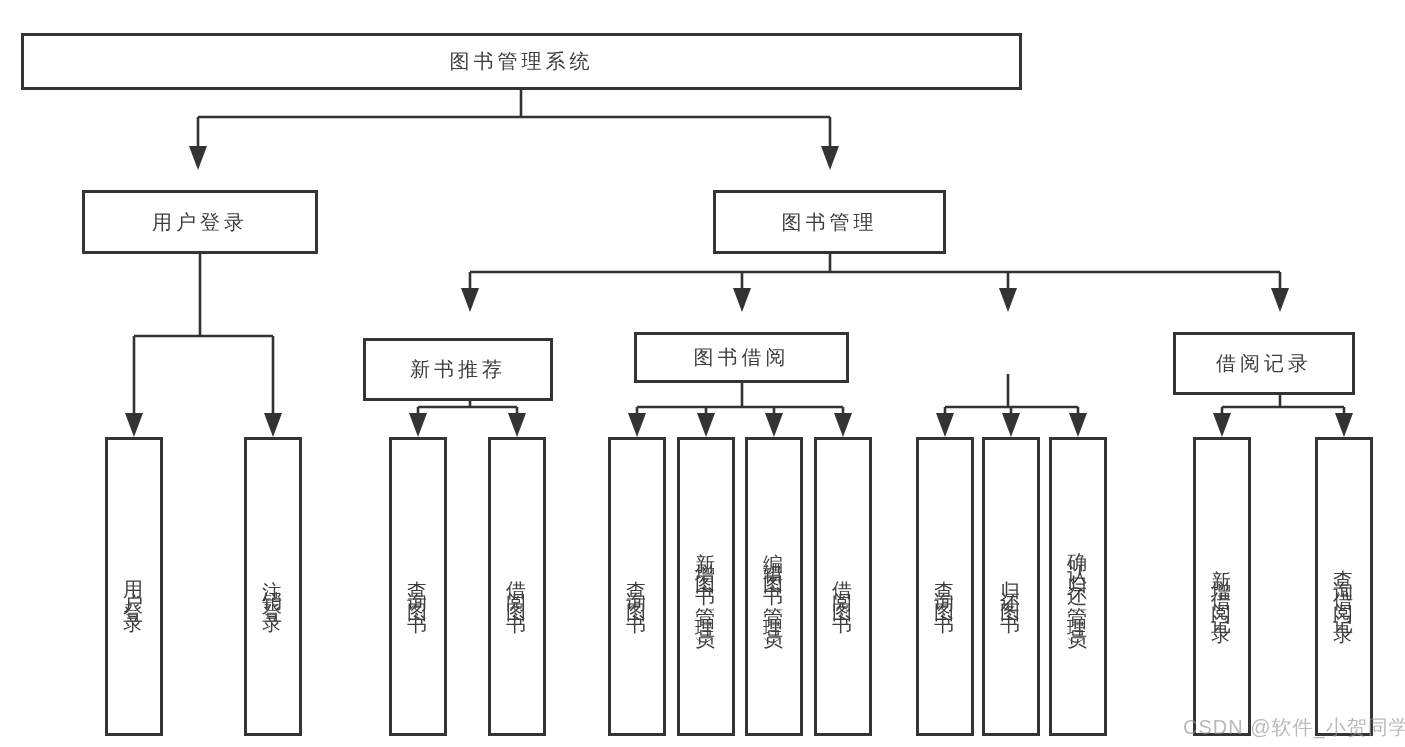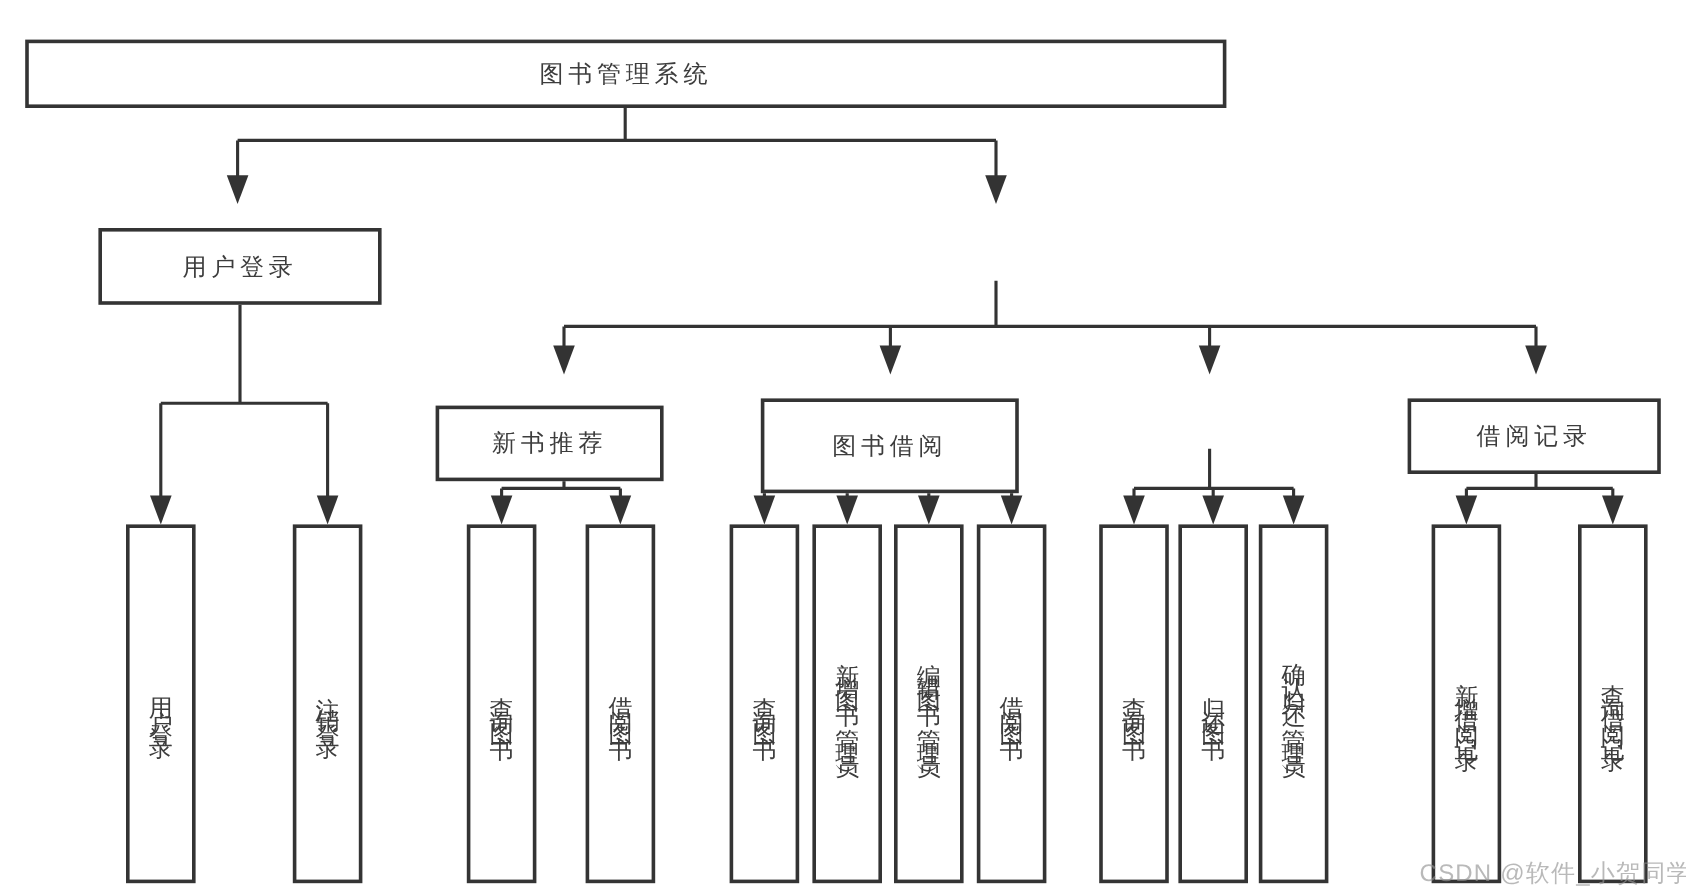--- a/index.html
+++ b/index.html
@@ -85,28 +85,31 @@
     </g>
   </svg>
 
   <div class="node hbox" style="left:21px;top:13px;width:1001px;height:57px;">
     <span>图书管理系统</span>
   </div>
 
   <div class="node hbox" style="left:82px;top:170px;width:236px;height:64px;">
     <span>用户登录</span>
   </div>
+  <div class="node hbox" style="left:713px;top:170px;width:233px;height:64px;">
+    <span>图书管理</span>
+  </div>
 
   <div class="node hbox" style="left:363px;top:318px;width:190px;height:63px;font-family:Liberation Serif, serif;">
     <span>新书推荐</span>
   </div>
-  <div class="node hbox" style="left:634px;top:312px;width:215px;height:79px;">
+  <div class="node hbox" style="left:634px;top:312px;width:215px;height:51px;">
     <span>图书借阅</span>
   </div>
-  <div class="node hbox" style="left:1173px;top:312px;width:211px;height:63px;">
+  <div class="node hbox" style="left:1173px;top:312px;width:182px;height:63px;">
     <span>借阅记录</span>
   </div>
 
   <div class="node vbox" style="left:105px;">
     <span class="vlabel">用户登录</span>
   </div>
   <div class="node vbox" style="left:244px;">
     <span class="vlabel">注销登录</span>
   </div>
 

